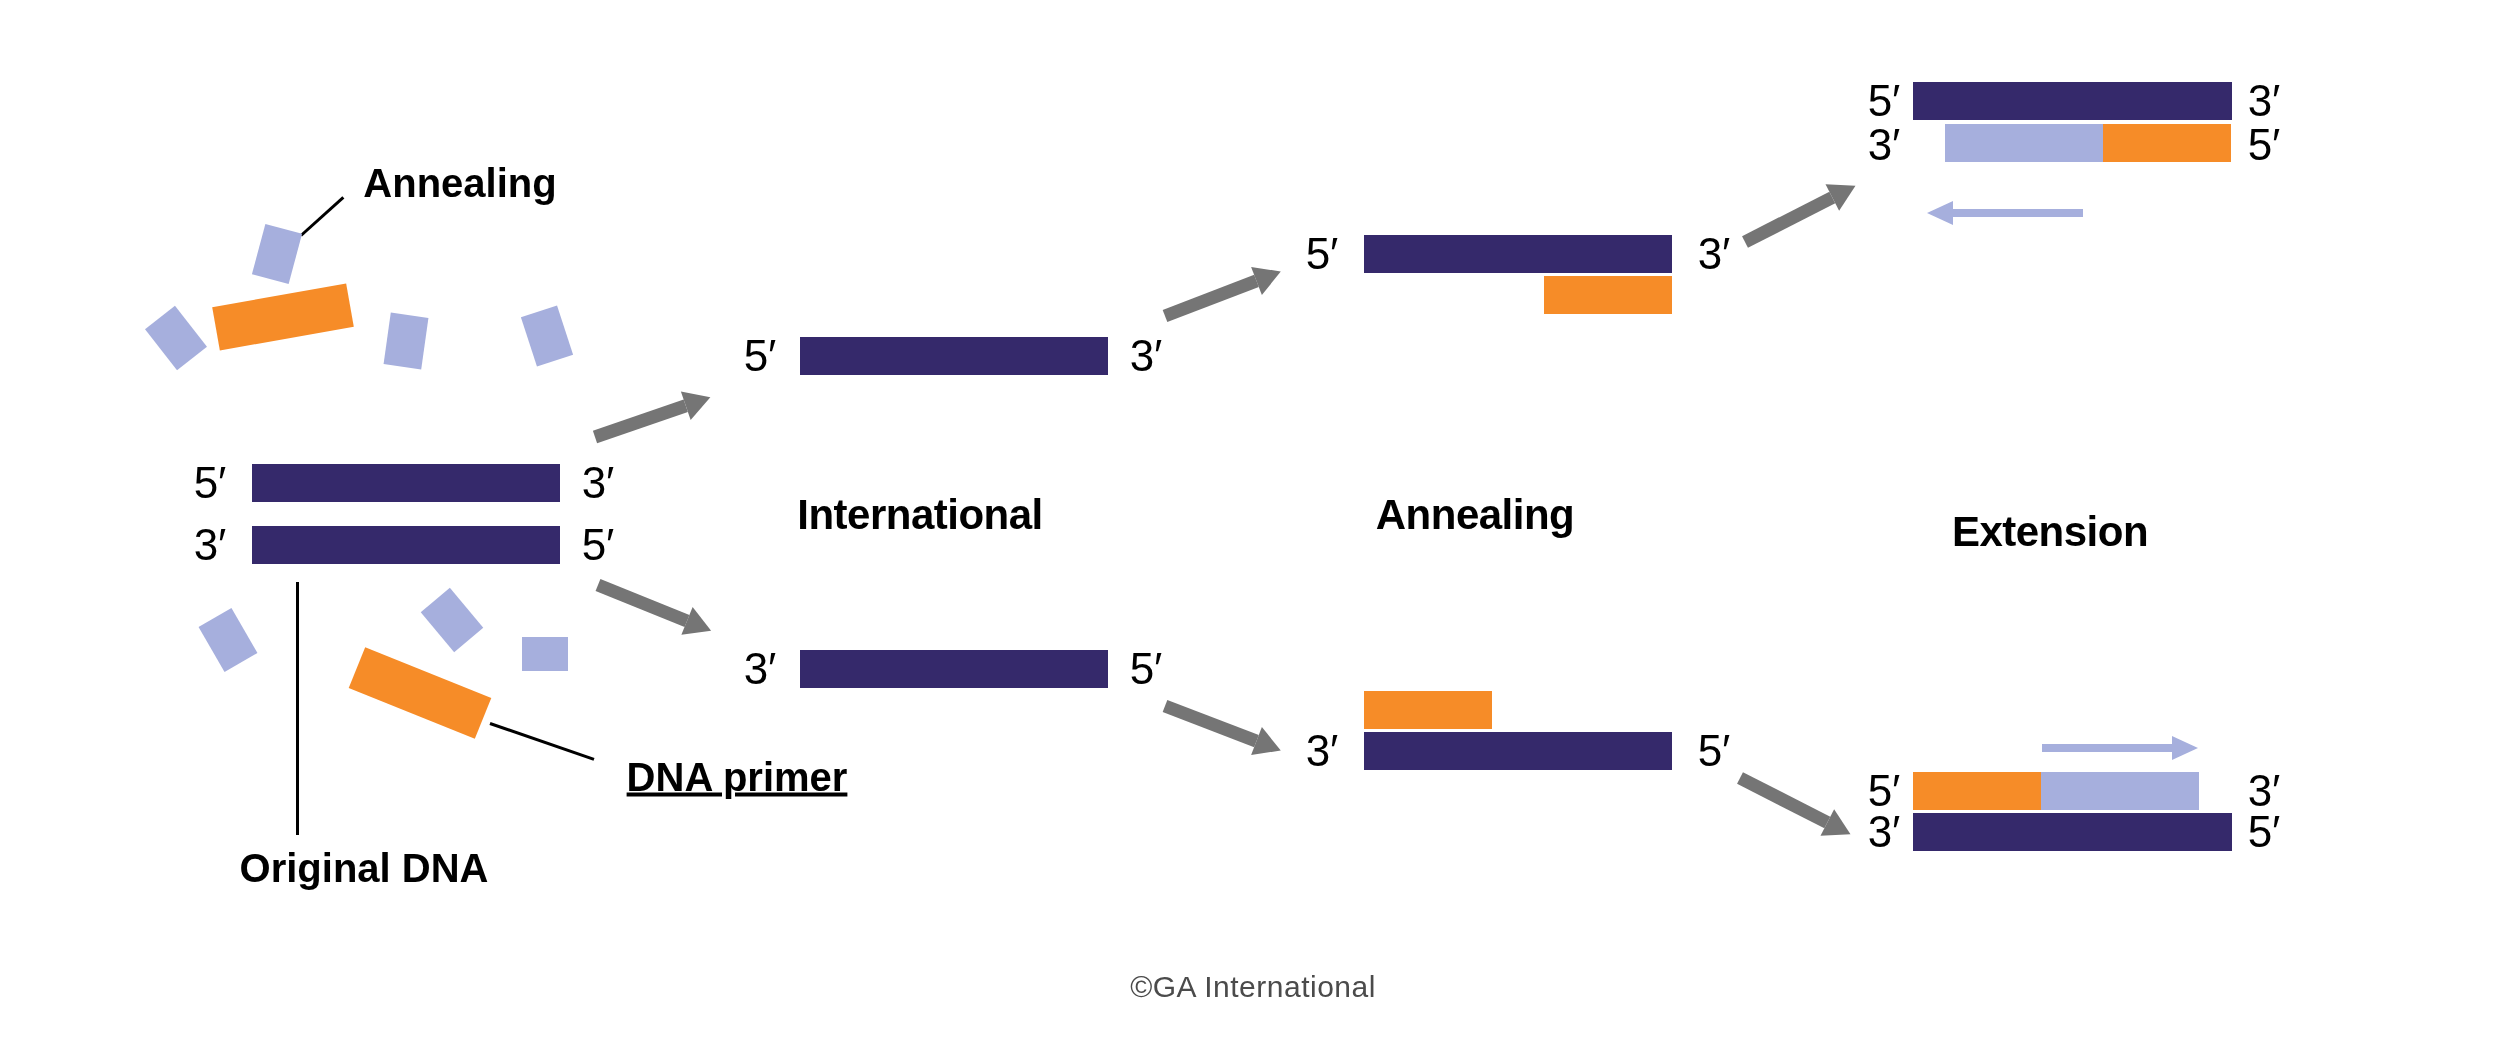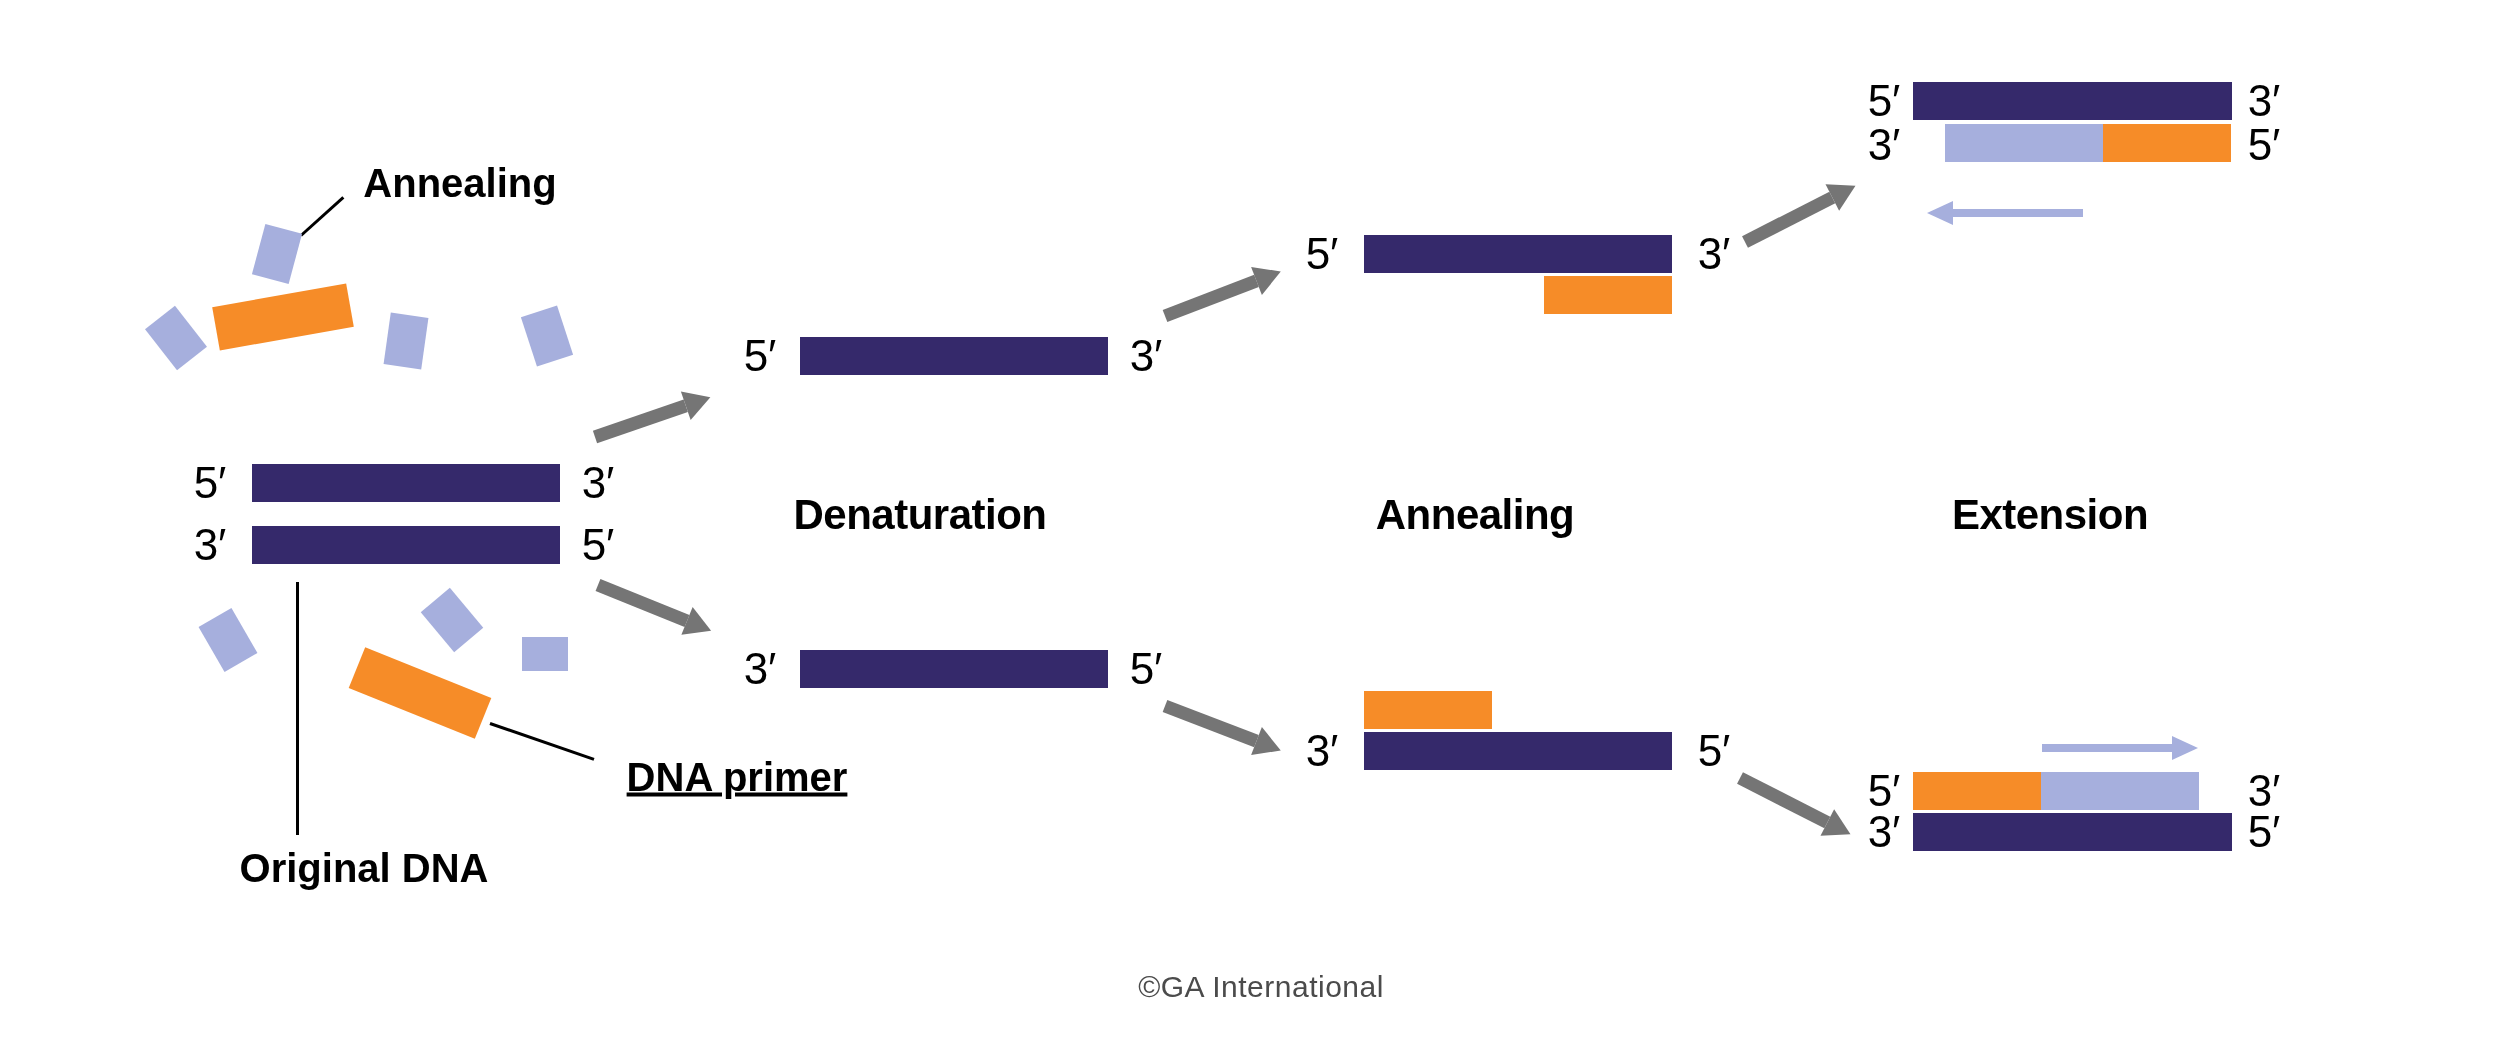--- a/index.html
+++ b/index.html
@@ -90,21 +90,21 @@
   </div>
   <div class="garrow" style="left:1740px;top:762px;width:124px;transform:rotate(27deg);">
     <div class="shaft" style="width:98px;"></div>
       <div class="head"></div>
   </div>
 
   <div class="bar" style="left:800px;top:337px;width:308px;"></div>
   <div class="prime-label" style="left:760px;top:356px;">5′</div>
   <div class="prime-label" style="left:1146px;top:356px;">3′</div>
 
-  <div class="step-label" style="left:920px;top:515px;">Denaturation</div>
+  <div class="step-label" style="left:920px;top:515px;">International</div>
 
   <div class="bar" style="left:800px;top:650px;width:308px;"></div>
   <div class="prime-label" style="left:760px;top:669px;">3′</div>
   <div class="prime-label" style="left:1146px;top:669px;">5′</div>
 
   <div class="bar" style="left:1364px;top:235px;width:308px;"></div>
   <div class="primerbar" style="left:1544px;top:276px;width:128px;"></div>
   <div class="prime-label" style="left:1322px;top:254px;">5′</div>
   <div class="prime-label" style="left:1714px;top:254px;">3′</div>
 
@@ -120,29 +120,29 @@
   <div class="primerbar" style="left:2103px;top:124px;width:128px;"></div>
   <div class="prime-label" style="left:1884px;top:101px;">5′</div>
   <div class="prime-label" style="left:2264px;top:101px;">3′</div>
   <div class="prime-label" style="left:1884px;top:145px;">3′</div>
   <div class="prime-label" style="left:2264px;top:145px;">5′</div>
   <div class="larrow left" style="left:1927px;top:201px;width:156px;">
     <div class="shaft" style="width:130px;"></div>
       <div class="head"></div>
   </div>
 
-  <div class="step-label" style="left:2050px;top:515px;text-align:right;">Extension</div>
+  <div class="step-label" style="left:2050px;top:532px;text-align:right;">Extension</div>
 
   <div class="larrow right" style="left:2042px;top:736px;width:156px;">
     <div class="shaft" style="width:130px;"></div>
       <div class="head"></div>
   </div>
   <div class="primerbar" style="left:1913px;top:772px;width:128px;"></div>
   <div class="newstrand" style="left:2041px;top:772px;width:158px;"></div>
   <div class="bar" style="left:1913px;top:813px;width:319px;"></div>
   <div class="prime-label" style="left:1884px;top:791px;">5′</div>
   <div class="prime-label" style="left:2264px;top:791px;">3′</div>
   <div class="prime-label" style="left:1884px;top:832px;">3′</div>
   <div class="prime-label" style="left:2264px;top:832px;">5′</div>
 
-  <div class="caption" style="left:1253px;top:987px;margin-left:8px;">©GA International</div>
+  <div class="caption" style="left:1253px;top:987px;">©GA International</div>
 
 </div>
 
 </body></html>

